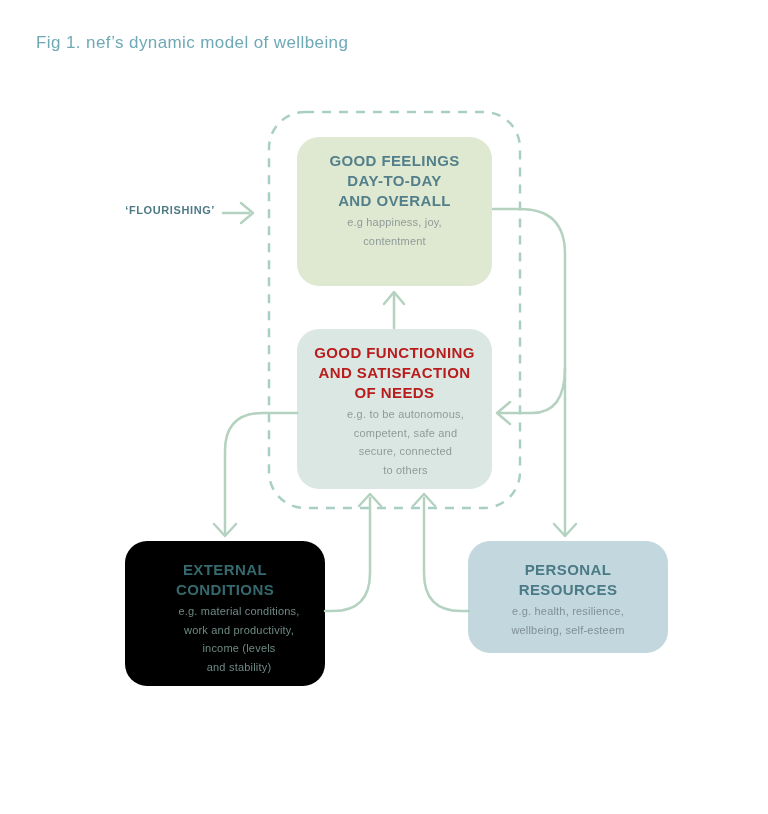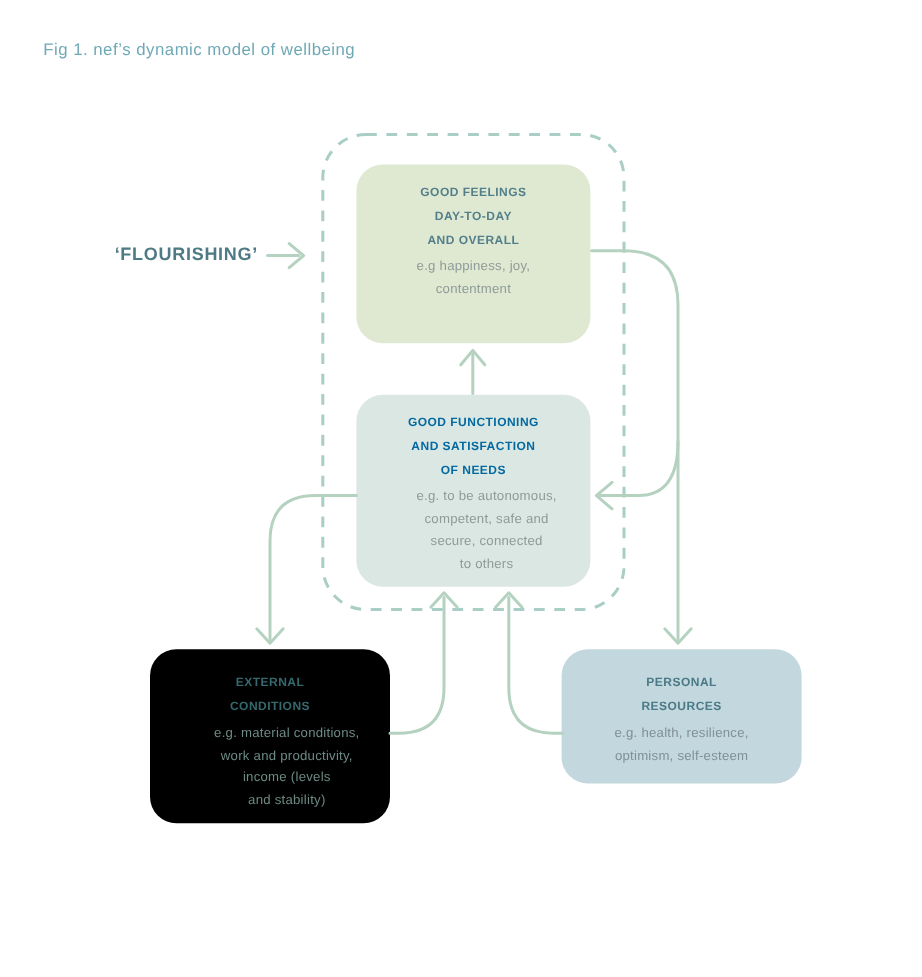--- a/index.html
+++ b/index.html
@@ -7,40 +7,40 @@
     width: 768px; height: 814px;
     background: #ffffff;
     font-family: "Liberation Sans", sans-serif;
     position: relative;
     overflow: hidden;
   }
   .canvas { position: absolute; left: 0; top: 0; width: 768px; height: 814px; }
 
   .fig-title {
     position: absolute; left: 36px; top: 33px;
-    font-size: 14px; letter-spacing: 0.4px;
+    font-size: 17px; letter-spacing: 0.4px;
     color: #6fa9b6;
   }
 
   .flourishing {
     position: absolute; left: 55px; top: 204px; width: 160px;
     text-align: right;
-    font-size: 15px; font-weight: bold; letter-spacing: 0.6px;
+    font-size: 11px; font-weight: bold; letter-spacing: 0.6px;
     color: #4e7a85;
   }
 
   .box {
     position: absolute;
     border-radius: 22px;
     box-sizing: border-box;
     text-align: center;
   }
   .box .heading {
     font-weight: bold;
-    font-size: 10px;
+    font-size: 15px;
     line-height: 20px;
     letter-spacing: 0.4px;
     white-space: pre-line;
   }
   .box .body {
     font-size: 11px;
     line-height: 18.5px;
     letter-spacing: 0.2px;
     white-space: pre-line;
     margin-top: 2px;
@@ -50,21 +50,21 @@
     left: 297px; top: 137px; width: 195px; height: 149px;
     background: #dfe9d2; padding-top: 14px;
   }
   .box-feelings .heading { color: #537f8a; }
   .box-feelings .body { color: #8f9b98; }
 
   .box-functioning {
     left: 297px; top: 329px; width: 195px; height: 160px;
     background: #dbe7e2; padding-top: 14px;
   }
-  .box-functioning .heading { color: #0369a1; text-align: center; }
+  .box-functioning .heading { color: #b91c1c; text-align: center; }
   .box-functioning .body { color: #8f9b98; padding-left: 22px; }
 
   .box-external {
     left: 125px; top: 541px; width: 200px; height: 145px;
     background: #000000; padding-top: 19px;
   }
   .box-external .heading { color: #35696d; }
   .box-external .body { color: #6d8a84; margin-left: 28px; }
 
   .box-personal {
@@ -112,21 +112,21 @@
     <div class="body">e.g. material conditions,
 work and productivity,
 income (levels
 and stability)</div>
   </div>
 
   <div class="box box-personal">
     <div class="heading">PERSONAL
 RESOURCES</div>
     <div class="body">e.g. health, resilience,
-optimism, self-esteem</div>
+wellbeing, self-esteem</div>
   </div>
 
   <svg class="overlay" width="768" height="814" viewBox="0 0 768 814">
 
     <rect x="269" y="112" width="251" height="396" rx="36" fill="none" stroke="#a9cec5" stroke-width="2.5" stroke-dasharray="9 8"></rect>
 
     <g fill="none" stroke="#b5d2c1" stroke-width="2.5" stroke-linecap="round" stroke-linejoin="round">
 
       <g>
         <path d="M223 213 L249 213"></path>

